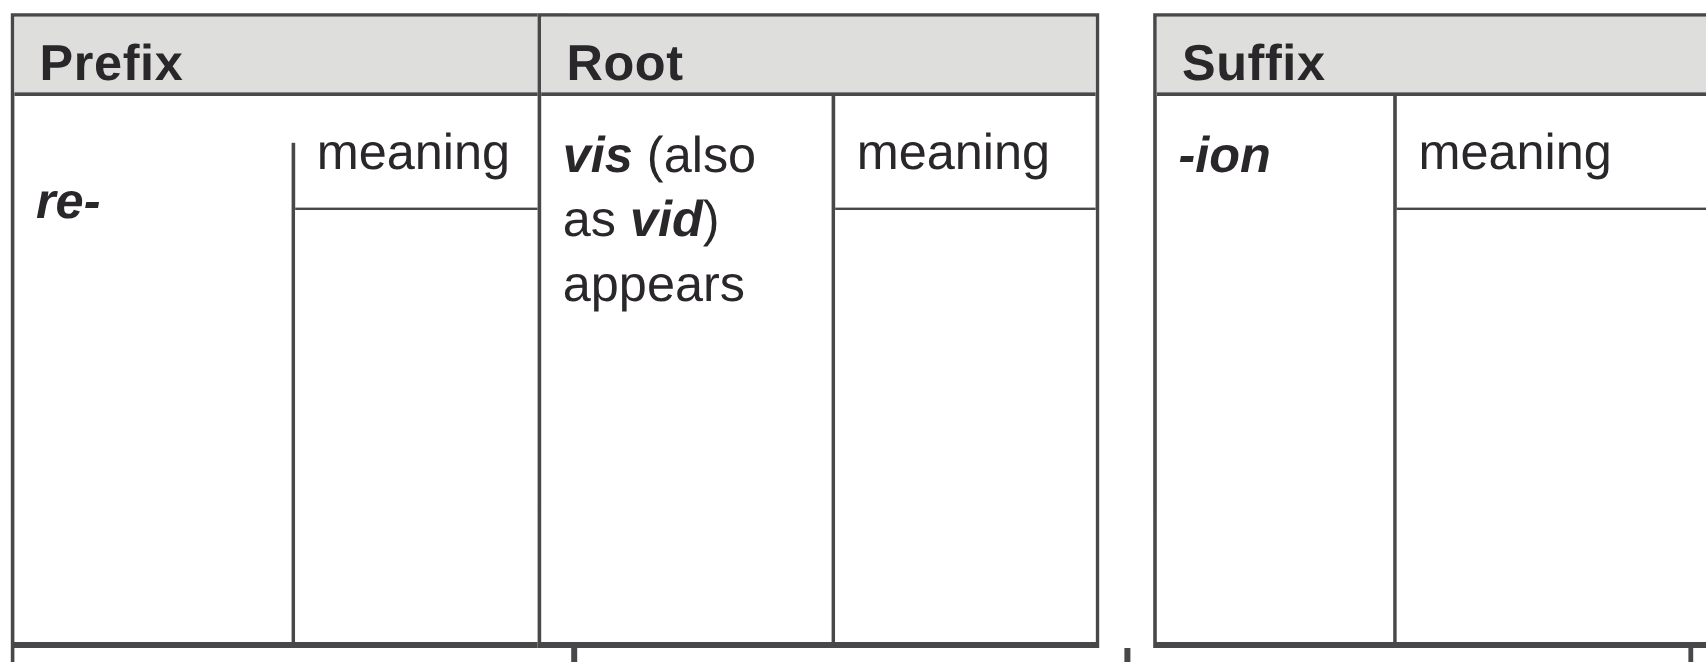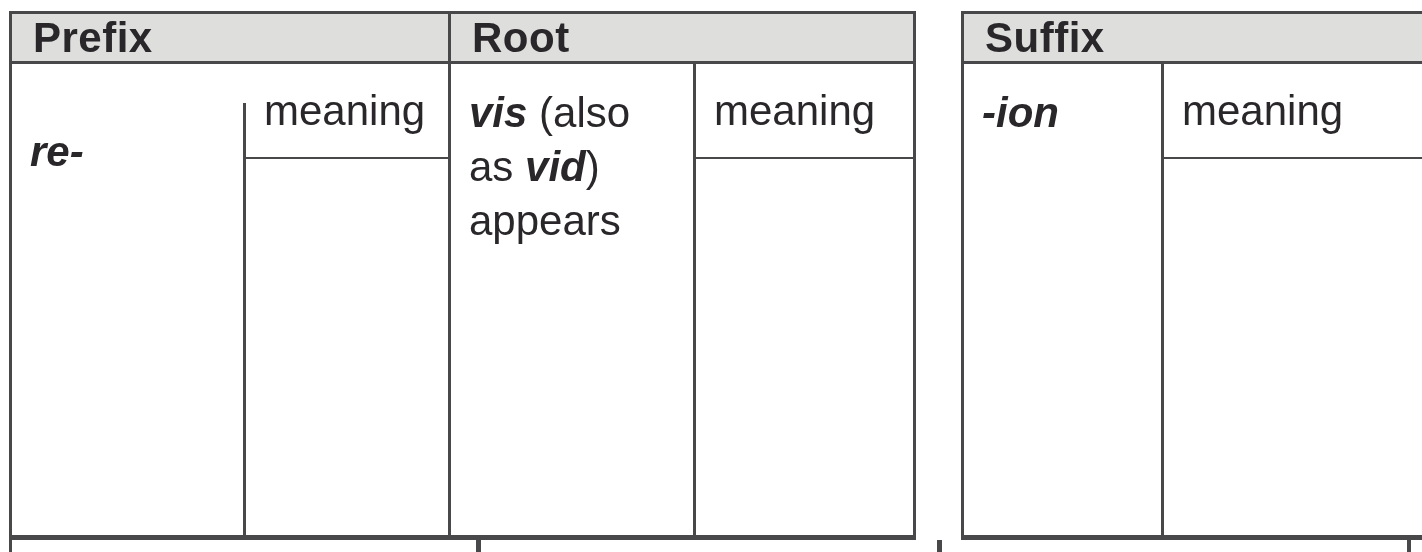--- a/index.html
+++ b/index.html
@@ -27,26 +27,26 @@
     border-bottom-width: 5px;
     background: var(--bg);
     display: flex;
     flex-direction: column;
   }
   .sec-prefix { left: 9px;   width: 464px; }
   .sec-root   { left: 448px; width: 468px; }
   .sec-suffix { left: 961px; width: 470px; border-right-width: 4px; }
 
   .sec-header {
-    height: 50px;
+    height: 66px;
     box-sizing: border-box;
     background: var(--header-fill);
     border-bottom: 3px solid var(--border);
     display: flex;
-    align-items: flex-start;
+    align-items: flex-end;
     padding-left: 21px;
     font-weight: bold;
     font-size: 42px;
     letter-spacing: 0.5px;
   }
   .sec-body { flex: 1; display: flex; min-height: 0; }
   .morpheme-cell {
     box-sizing: border-box;
     border-right: 3px solid var(--border);
     padding: 22px 12px 0 18px;

